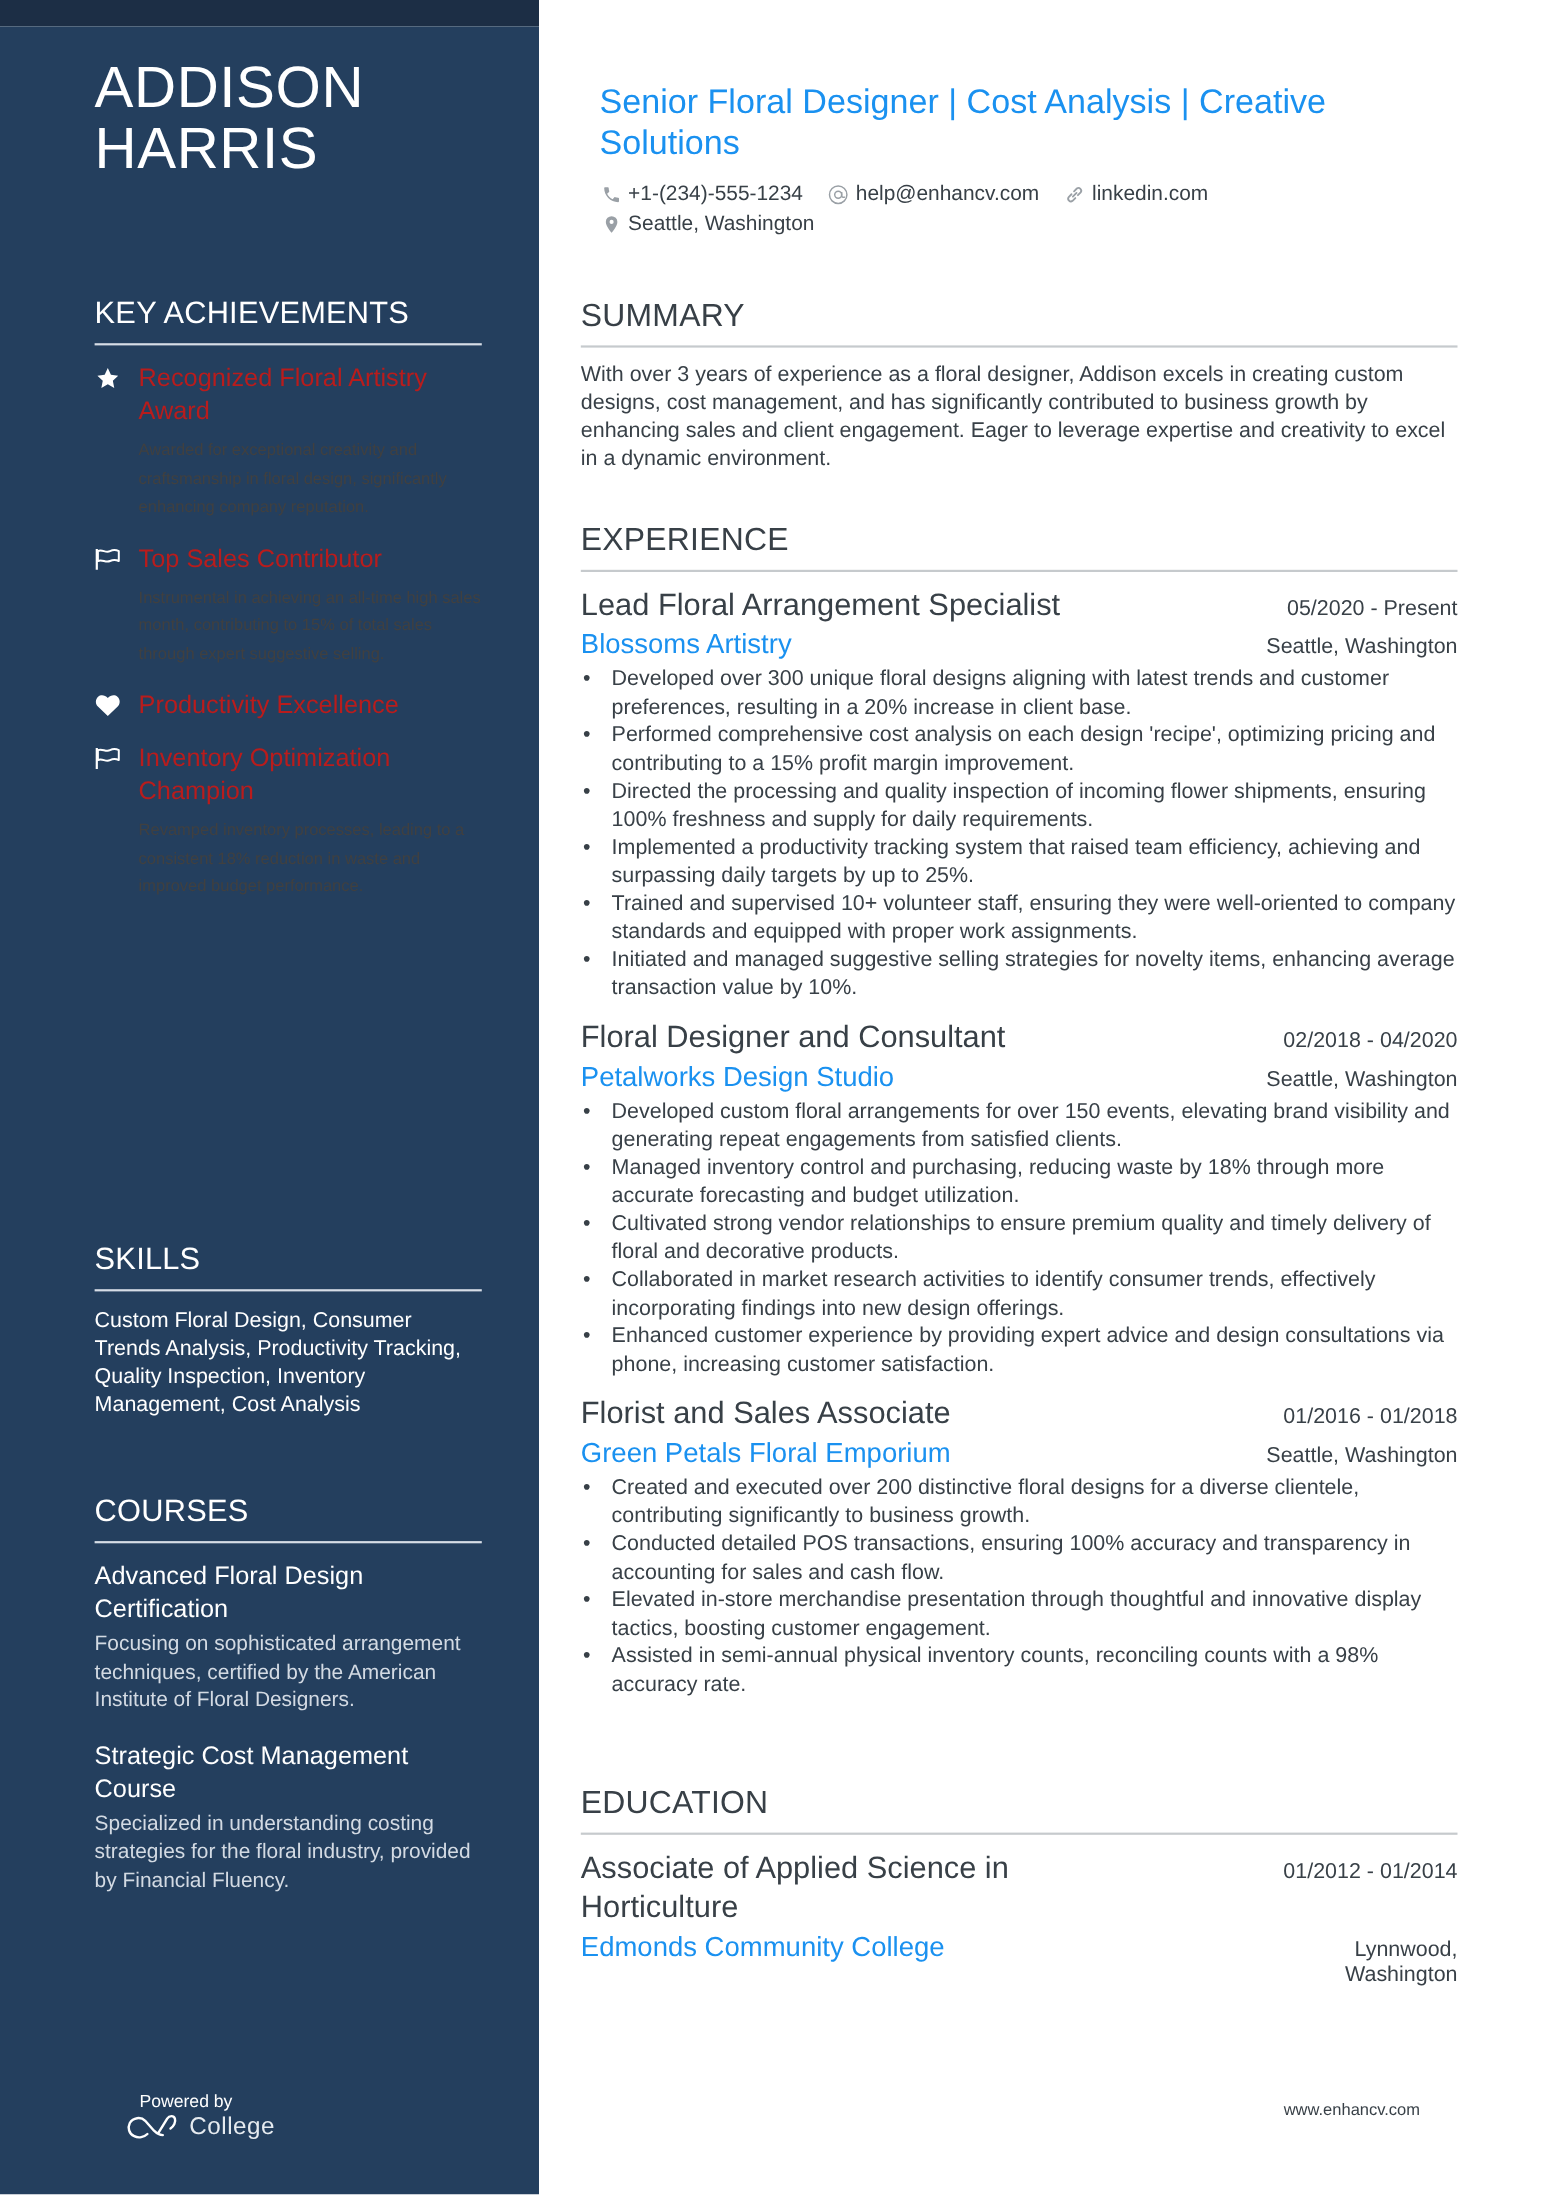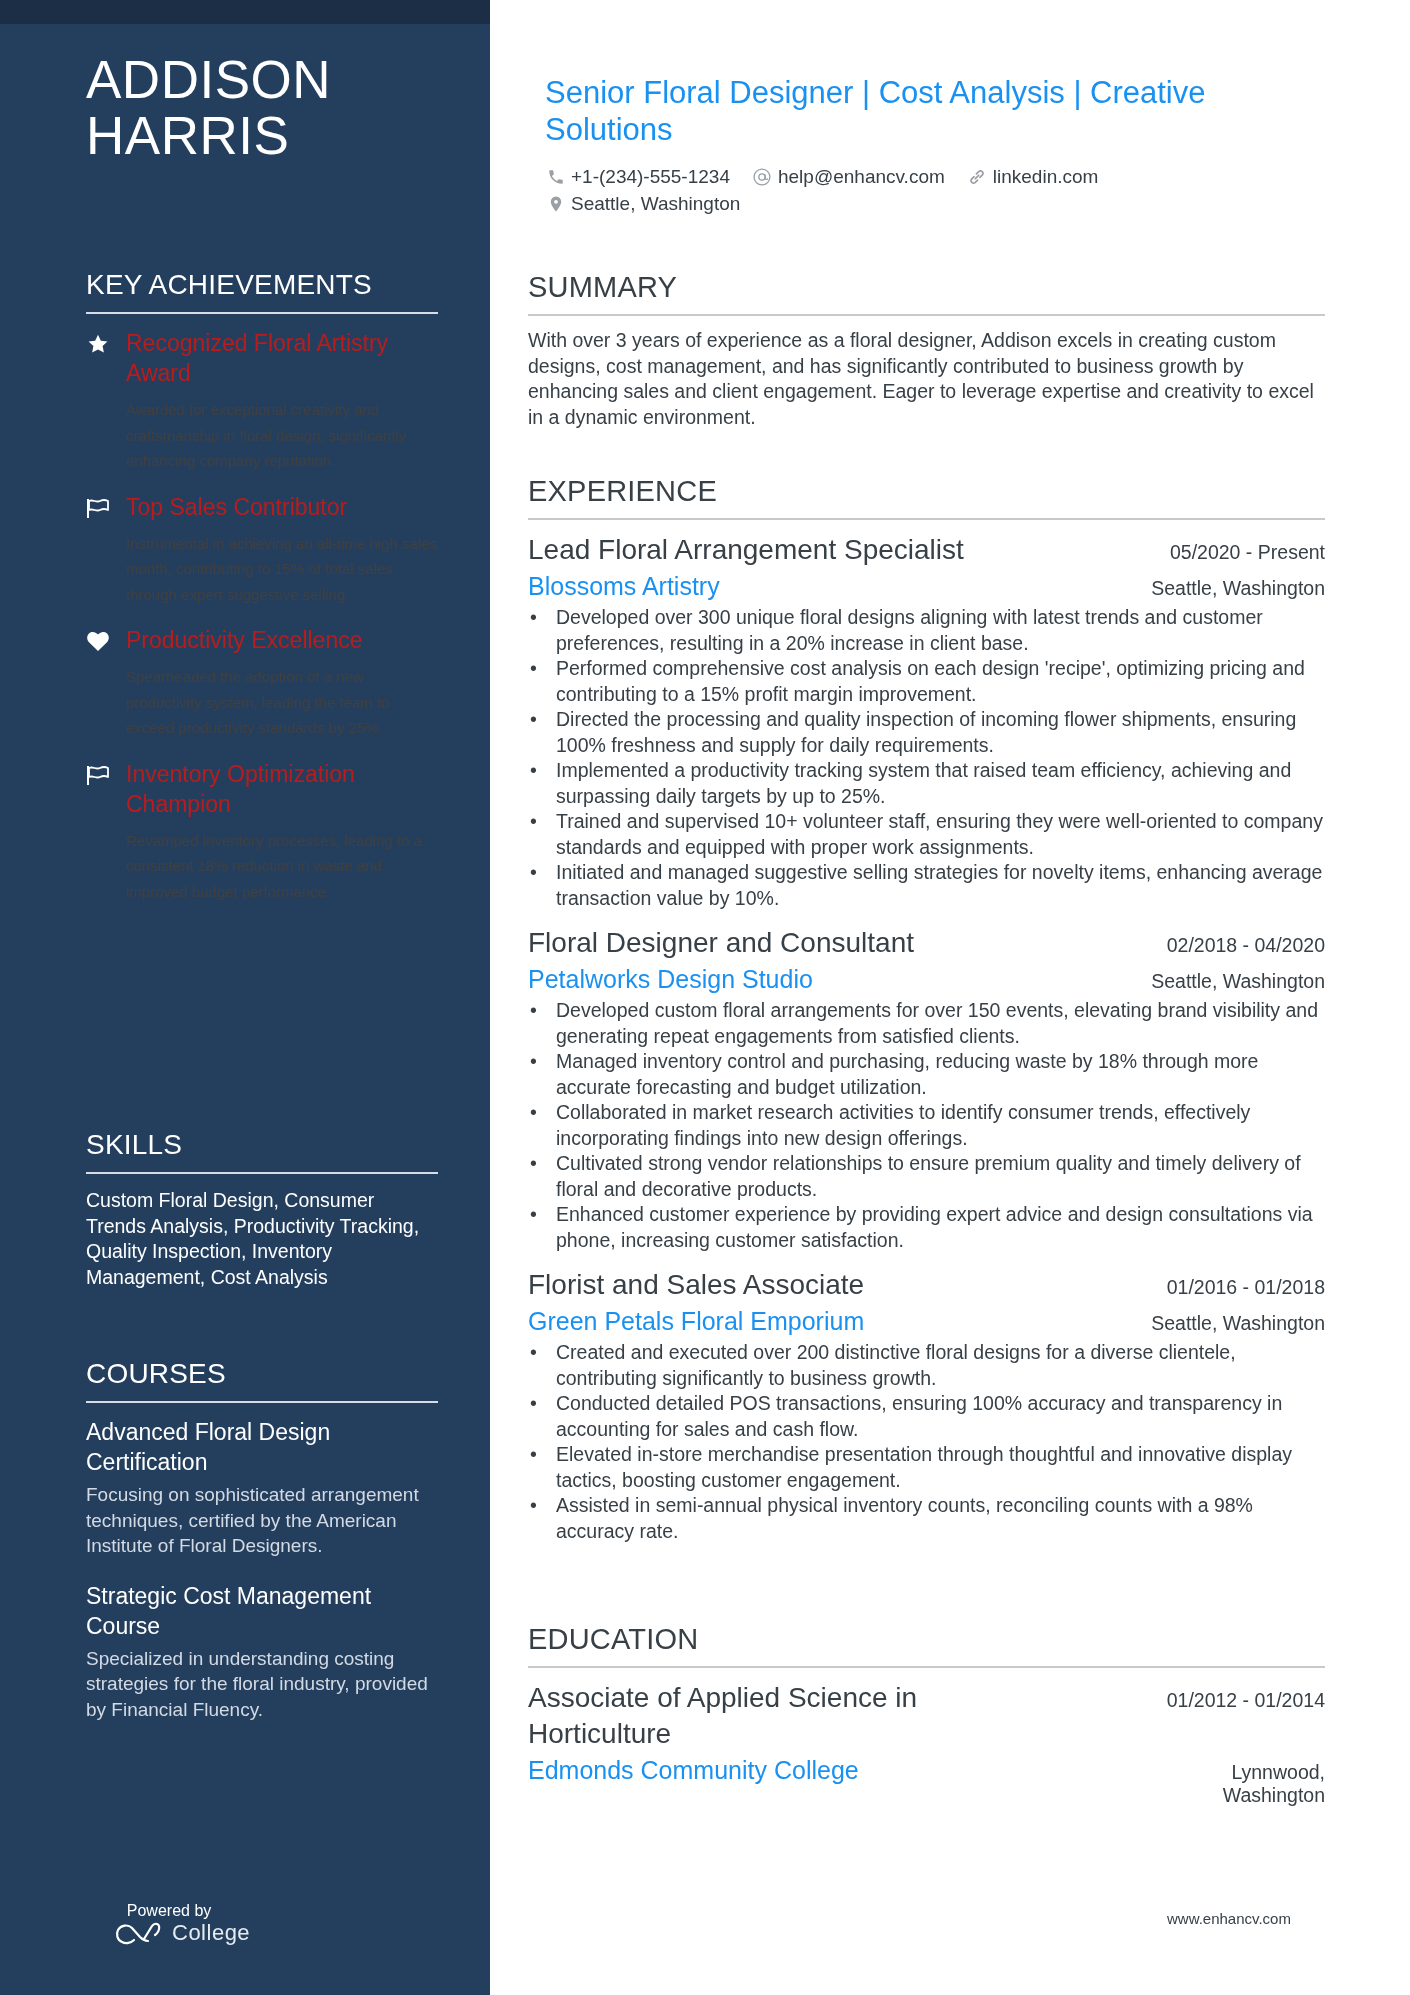--- a/index.html
+++ b/index.html
@@ -96,21 +96,20 @@
         <div class="ach-title">Top Sales Contributor</div>
         <div class="ach-desc">Instrumental in achieving an all-time high sales month, contributing to 15% of total sales through expert suggestive selling.</div>
       </div>
       <div class="ach-item">
         <span class="ach-icon">
           <svg width="24" height="22" viewBox="0 0 24 22">
               <path d="M12 21L3 12.2C.5 9.7.6 5.6 3.2 3.3c2.5-2.2 6.2-1.7 8.8 1.2 2.6-2.9 6.3-3.4 8.8-1.2 2.6 2.3 2.7 6.4.2 8.9z" fill="#ffffff"></path>
             </svg>
         </span>
         <div class="ach-title">Productivity Excellence</div>
-        <div class="ach-desc">Spearheaded the adoption of a new productivity system, leading the team to exceed productivity standards by 25%.</div>
       </div>
       <div class="ach-item">
         <span class="ach-icon">
           <svg width="24" height="22" viewBox="0 0 24 22">
               <path d="M2 2v19" stroke="#ffffff" stroke-width="2" fill="none"></path>
               <path d="M3 4c4-2 7 2 11 0s6-1 8 0v9c-2-1-4-2-8 0s-7-2-11 0z" stroke="#ffffff" stroke-width="1.8" fill="none" stroke-linejoin="round"></path>
             </svg>
         </span>
         <div class="ach-title">Inventory Optimization Champion</div>
         <div class="ach-desc">Revamped inventory processes, leading to a consistent 18% reduction in waste and improved budget performance.</div>
@@ -216,22 +215,22 @@
         <div class="job-title">Floral Designer and Consultant</div>
         <div class="job-date">02/2018 - 04/2020</div>
       </div>
       <div class="job-sub">
         <div class="job-company">Petalworks Design Studio</div>
         <div class="job-loc">Seattle, Washington</div>
       </div>
       <ul class="bullets">
         <li>Developed custom floral arrangements for over 150 events, elevating brand visibility and generating repeat engagements from satisfied clients.</li>
         <li>Managed inventory control and purchasing, reducing waste by 18% through more accurate forecasting and budget utilization.</li>
+        <li>Cultivated strong vendor relationships to ensure premium quality and timely delivery of floral and decorative products.</li>
         <li>Collaborated in market research activities to identify consumer trends, effectively incorporating findings into new design offerings.</li>
-        <li>Cultivated strong vendor relationships to ensure premium quality and timely delivery of floral and decorative products.</li>
         <li>Enhanced customer experience by providing expert advice and design consultations via phone, increasing customer satisfaction.</li>
       </ul>
     </div>
 
     <div class="job">
       <div class="job-head">
         <div class="job-title">Florist and Sales Associate</div>
         <div class="job-date">01/2016 - 01/2018</div>
       </div>
       <div class="job-sub">

